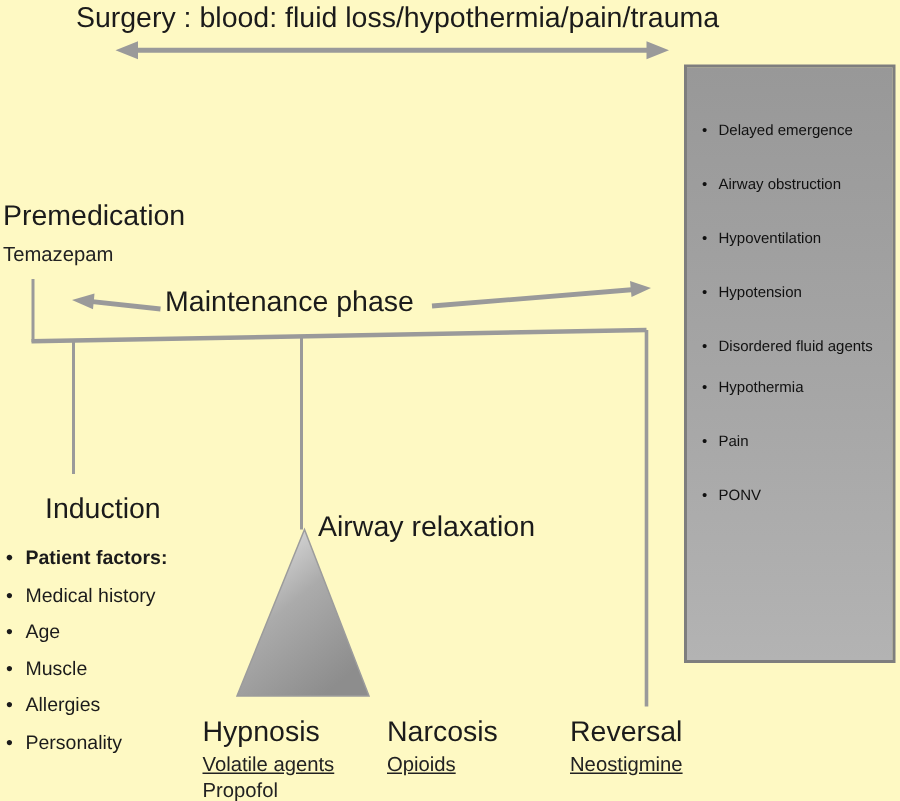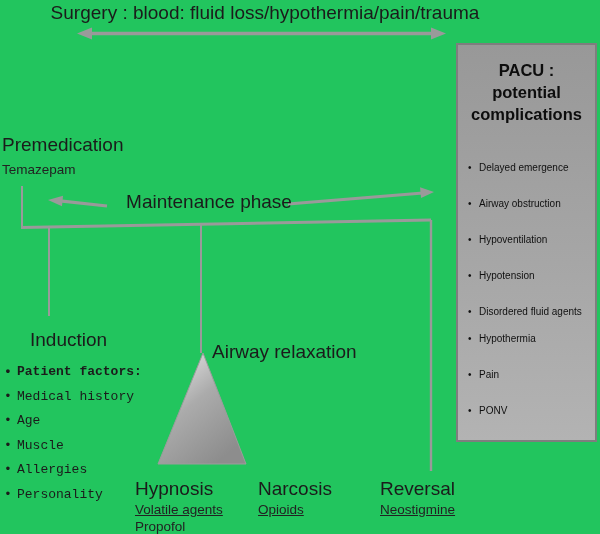--- a/index.html
+++ b/index.html
@@ -1,27 +1,27 @@
 <!DOCTYPE html>
 <html><head>
 <meta charset="utf-8">
 <style>
   html,body{margin:0;padding:0;background:#fff;}
   .canvas{
-    position:relative;width:600px;height:534px;background:#22c55e;
+    position:relative;width:600px;height:534px;background:#fef9c3;
     font-family:"Liberation Sans", sans-serif;color:#1b1b1b;overflow:hidden;
   }
   .overlay{position:absolute;left:0;top:0;width:600px;height:534px;}
   .abs{position:absolute;}
   .h1{font-size:19px;line-height:21px;white-space:nowrap;}
   .sub{font-size:13.5px;line-height:16.5px;color:#222;white-space:nowrap;}
   .banner{left:15px;top:2px;width:500px;text-align:center;font-size:19px;}
-  .maint-label{left:124px;top:191px;width:170px;text-align:center;font-size:19px;}
+  .maint-label{left:108px;top:191px;width:170px;text-align:center;font-size:19px;}
   
-  .factors{left:4px;top:360px;margin:0;padding:0;list-style:none;font-family:Liberation Mono, monospace;}
+  .factors{left:4px;top:360px;margin:0;padding:0;list-style:none;}
   .factors li{
     font-size:13px;line-height:24.5px;white-space:nowrap;
     padding-left:13px;position:relative;
   }
   .factors li::before{content:"\2022";position:absolute;left:0;top:0;}
   .factors li:first-child{font-weight:bold;}
   
   .pillar .drug{margin-top:3px;text-decoration:underline;}
   
   .pacu{
@@ -103,23 +103,20 @@
     <div class="h1">Narcosis</div>
     <div class="sub drug">Opioids</div>
   </div>
 
   <div class="abs pillar" style="left:380px;top:478px;">
     <div class="h1">Reversal</div>
     <div class="sub drug">Neostigmine</div>
   </div>
 
   <div class="abs pacu">
-    <div class="pacu-title">PACU :
-potential
-complications</div>
     <ul class="pacu-list">
       <li>Delayed emergence</li>
       <li>Airway obstruction</li>
       <li>Hypoventilation</li>
       <li>Hypotension</li>
       <li>Disordered fluid agents</li>
       <li>Hypothermia</li>
       <li>Pain</li>
       <li>PONV</li>
     </ul>

